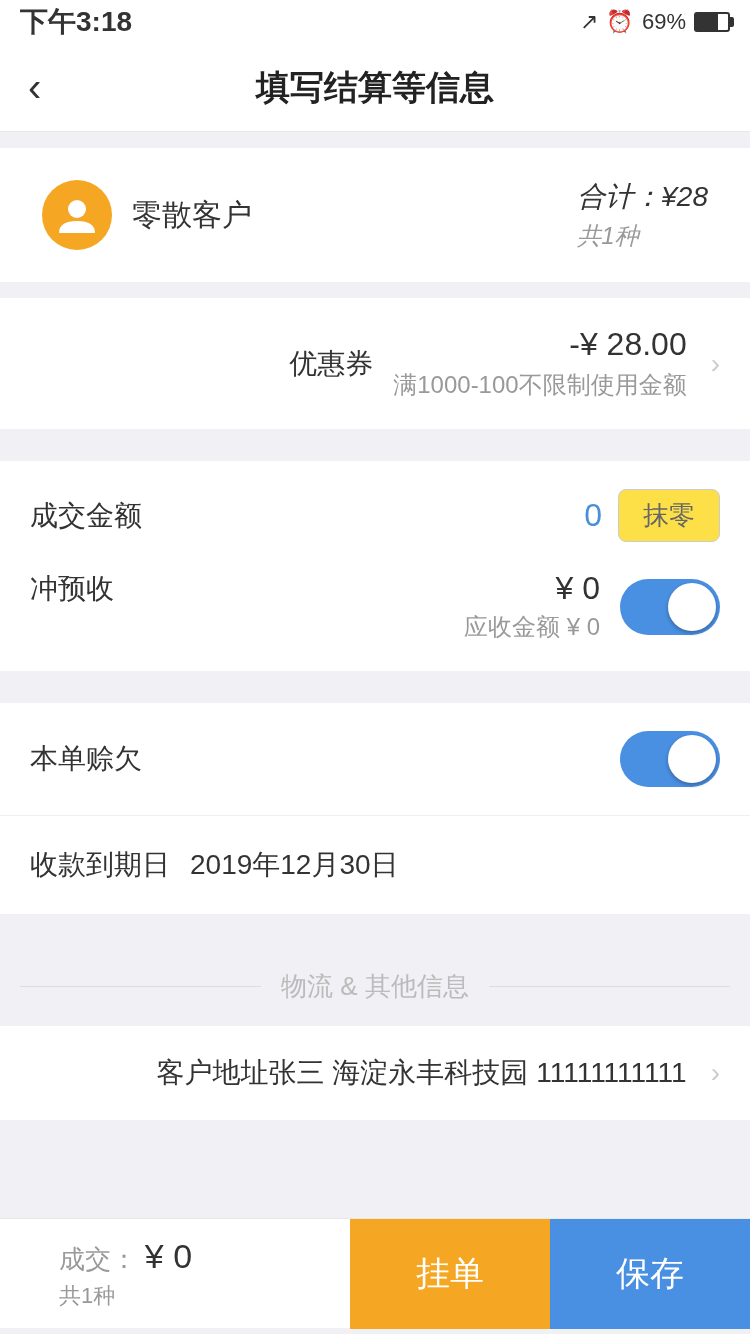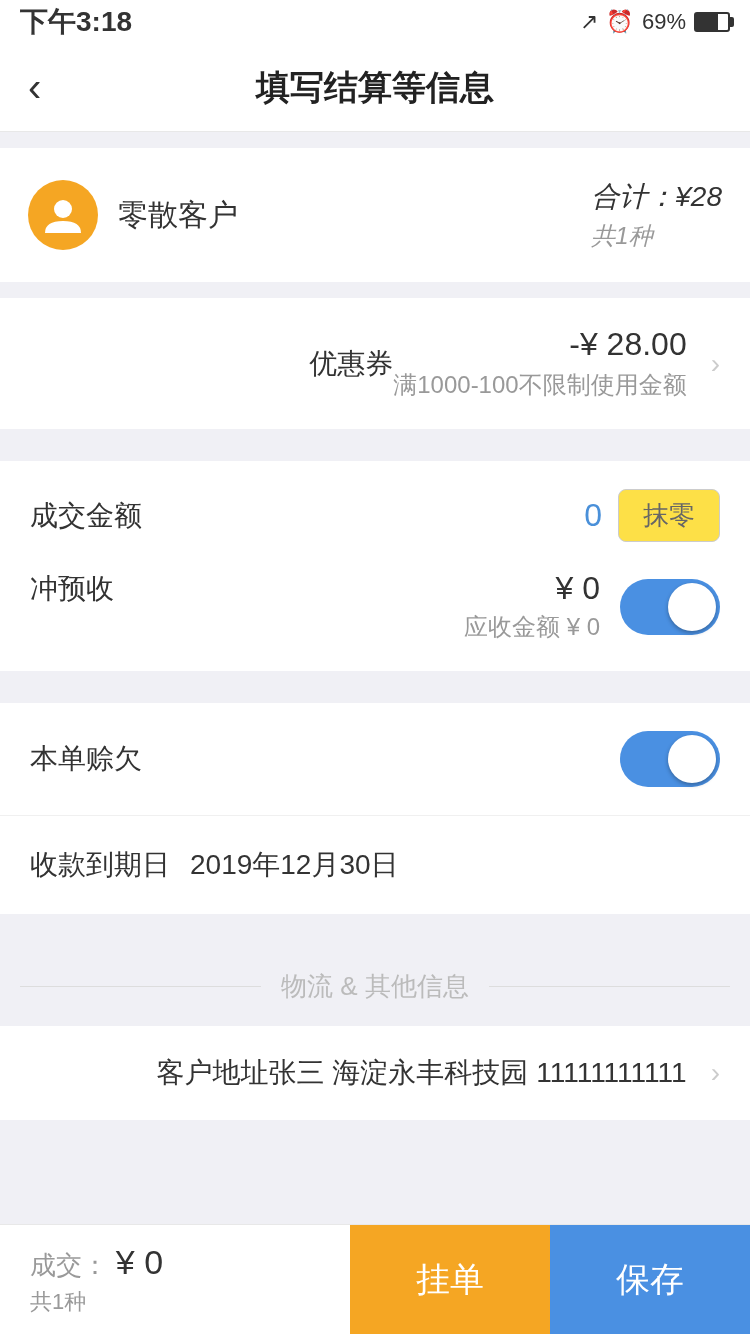--- a/index.html
+++ b/index.html
@@ -55,21 +55,21 @@
     .section {
       background: #fff;
       margin-bottom: 16px;
     }
 
     
     .customer-row {
       display: flex;
       align-items: center;
       justify-content: space-between;
-      padding: 30px 28px;
+      padding: 30px 42px;
     }
     .customer-left {
       display: flex;
       align-items: center;
       gap: 20px;
     }
     .avatar {
       width: 70px;
       height: 70px;
       border-radius: 50%;
@@ -140,20 +140,21 @@
       font-size: 32px;
       color: #333;
       font-weight: 500;
       text-align: right;
     }
     .row-sub {
       font-size: 24px;
       color: #999;
       text-align: right;
       margin-top: 6px;
+      margin-left: 20px;
     }
 
     .chevron {
       color: #ccc;
       font-size: 28px;
       margin-left: 8px;
     }
 
     
     .btn-round {
@@ -218,28 +219,29 @@
       margin-right: 20px;
     }
     .date-value {
       font-size: 28px;
       color: #333;
     }
 
     
     .footer {
       position: fixed;
-      bottom: 0;
+      bottom: 6px;
       left: 0;
       width: 750px;
       height: 110px;
       background: #fff;
       display: flex;
       align-items: center;
       border-top: 1px solid #e8e8e8;
+      padding-left: 29px;
     }
     .footer-info {
       flex: 1;
       padding: 0 30px;
     }
     .footer-amount {
       font-size: 34px;
       color: #333;
       font-weight: 500;
       display: inline;

